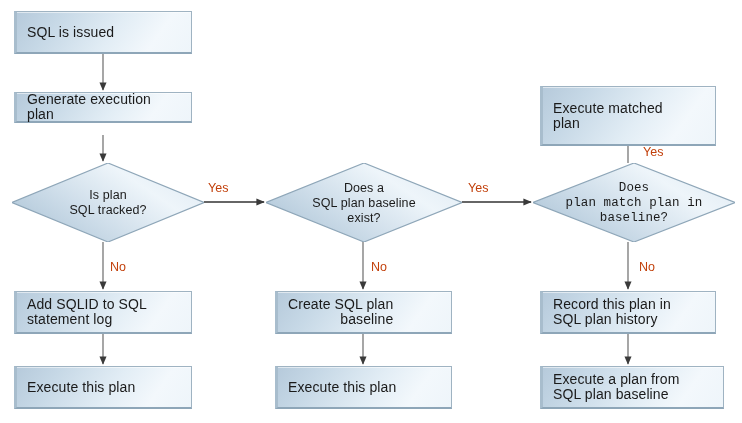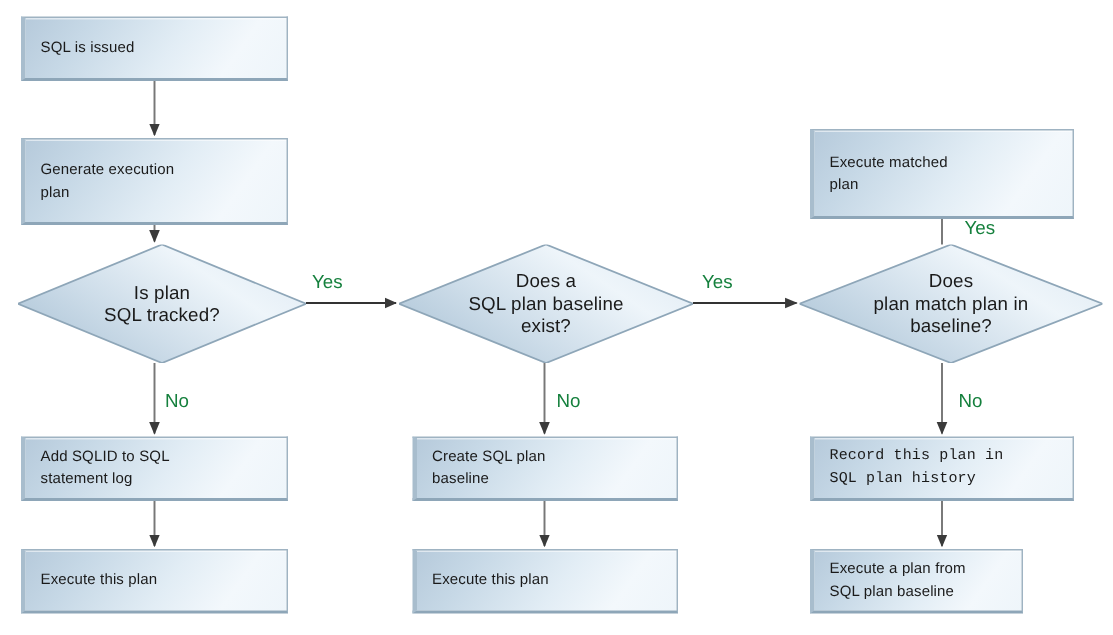--- a/index.html
+++ b/index.html
@@ -14,21 +14,21 @@
     background:linear-gradient(125deg,#b6cadb 0%,#c6d8e6 22%,#e2edf5 55%,#f3f8fc 78%,#eef5fa 100%);
     border:1px solid #9fb3c2;
     border-left:3px solid #a8bdcd;
     border-bottom:2px solid #8ea6b8;
     box-shadow:0 1px 0 rgba(255,255,255,.55) inset;
   }
   .node-box .node-text{
     position:absolute;
     left:10px; top:50%;
     transform:translateY(-50%);
-    font-size:10px;
+    font-size:14px;
     line-height:15px;
     color:#1a1a1a;
     white-space:pre-line;
     letter-spacing:.1px;
   }
 
   
   .node-diamond{
     position:absolute;
   }
@@ -47,21 +47,21 @@
     color:#1a1a1a;
     white-space:pre-line;
     letter-spacing:.1px;
     pointer-events:none;
   }
 
   
   .edge-label{
     position:absolute;
     font-size:12.5px;
-    color:#15803d;
+    color:#c2410c;
     line-height:14px;
     white-space:nowrap;
   }
 
   svg.edges{position:absolute;left:0;top:0;width:742px;height:423px;overflow:visible;}
 </style>
 </head>
 <body>
 
 <div id="canvas">
@@ -94,21 +94,21 @@
     <g stroke="#333" stroke-width="1.3" fill="none" marker-end="url(#ah)">
       <line x1="204" y1="202" x2="264" y2="202"></line>
       <line x1="462" y1="202" x2="531" y2="202"></line>
     </g>
   </svg>
 
   <div class="node-box" style="left:14px;top:11px;width:178px;height:43px;">
     <span class="node-text">SQL is issued</span>
   </div>
 
-  <div class="node-box" style="left:14px;top:92px;width:178px;height:58px;">
+  <div class="node-box" style="left:14px;top:92px;width:178px;height:31px;">
     <span class="node-text">Generate execution
 plan</span>
   </div>
 
   <div class="node-diamond" style="left:12px;top:163px;width:192px;height:79px;">
     <svg class="dia-shape" viewBox="0 0 192 79" preserveAspectRatio="none">
       <defs>
         <linearGradient id="gdia1" x1="0" y1="0.75" x2="1" y2="0.15">
           <stop offset="0%" stop-color="#afc6d8"></stop>
           <stop offset="35%" stop-color="#cfdeea"></stop>
@@ -141,57 +141,57 @@
           <stop offset="100%" stop-color="#dfeaf3"></stop>
         </linearGradient>
       </defs>
       <polygon points="98,0 196,39.5 98,79 0,39.5" fill="url(#gdia2)" stroke="#8ea6b8" stroke-width="1.2"></polygon>
     </svg>
     <span class="node-text">Does a
 SQL plan baseline
 exist?</span>
   </div>
 
-  <div class="node-box" style="left:275px;top:291px;width:177px;height:43px;">
+  <div class="node-box" style="left:275px;top:291px;width:177px;height:43px;text-align:right;">
     <span class="node-text">Create SQL plan
 baseline</span>
   </div>
 
   <div class="node-box" style="left:275px;top:366px;width:177px;height:43px;">
     <span class="node-text">Execute this plan</span>
   </div>
 
   <div class="node-box" style="left:540px;top:86px;width:176px;height:60px;">
     <span class="node-text">Execute matched
 plan</span>
   </div>
 
-  <div class="node-diamond" style="left:533px;top:163px;width:202px;height:79px;">
+  <div class="node-diamond" style="left:533px;top:163px;width:202px;height:79px;font-family:Liberation Mono, monospace;">
     <svg class="dia-shape" viewBox="0 0 202 79" preserveAspectRatio="none">
       <defs>
         <linearGradient id="gdia3" x1="0" y1="0.75" x2="1" y2="0.15">
           <stop offset="0%" stop-color="#afc6d8"></stop>
           <stop offset="35%" stop-color="#cfdeea"></stop>
           <stop offset="70%" stop-color="#eef5fa"></stop>
           <stop offset="100%" stop-color="#dfeaf3"></stop>
         </linearGradient>
       </defs>
       <polygon points="101,0 202,39.5 101,79 0,39.5" fill="url(#gdia3)" stroke="#8ea6b8" stroke-width="1.2"></polygon>
     </svg>
     <span class="node-text">Does
 plan match plan in
 baseline?</span>
   </div>
 
-  <div class="node-box" style="left:540px;top:291px;width:176px;height:43px;font-family:Liberation Mono, monospace;">
+  <div class="node-box" style="left:540px;top:291px;width:176px;height:43px;">
     <span class="node-text">Record this plan in
 SQL plan history</span>
   </div>
 
-  <div class="node-box" style="left:540px;top:366px;width:142px;height:43px;">
+  <div class="node-box" style="left:540px;top:366px;width:184px;height:43px;">
     <span class="node-text">Execute a plan from
 SQL plan baseline</span>
   </div>
 
   <span class="edge-label" style="left:208px;top:181px;">Yes</span>
   <span class="edge-label" style="left:110px;top:260px;">No</span>
   <span class="edge-label" style="left:468px;top:181px;">Yes</span>
   <span class="edge-label" style="left:371px;top:260px;">No</span>
   <span class="edge-label" style="left:643px;top:145px;">Yes</span>
   <span class="edge-label" style="left:639px;top:260px;">No</span>

